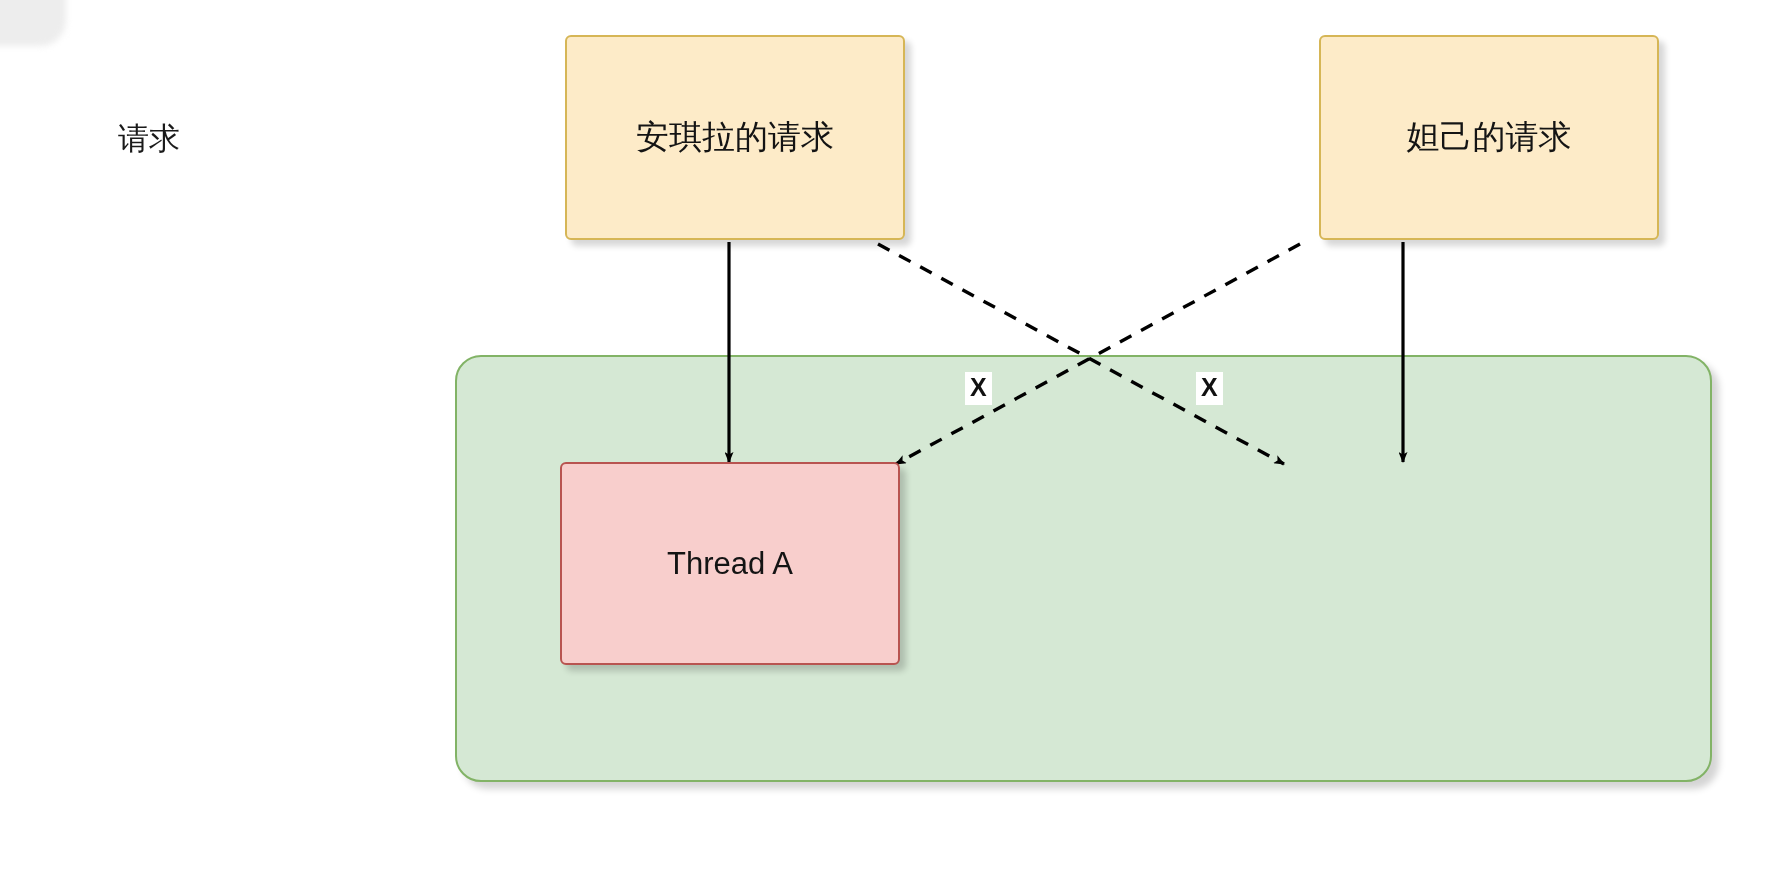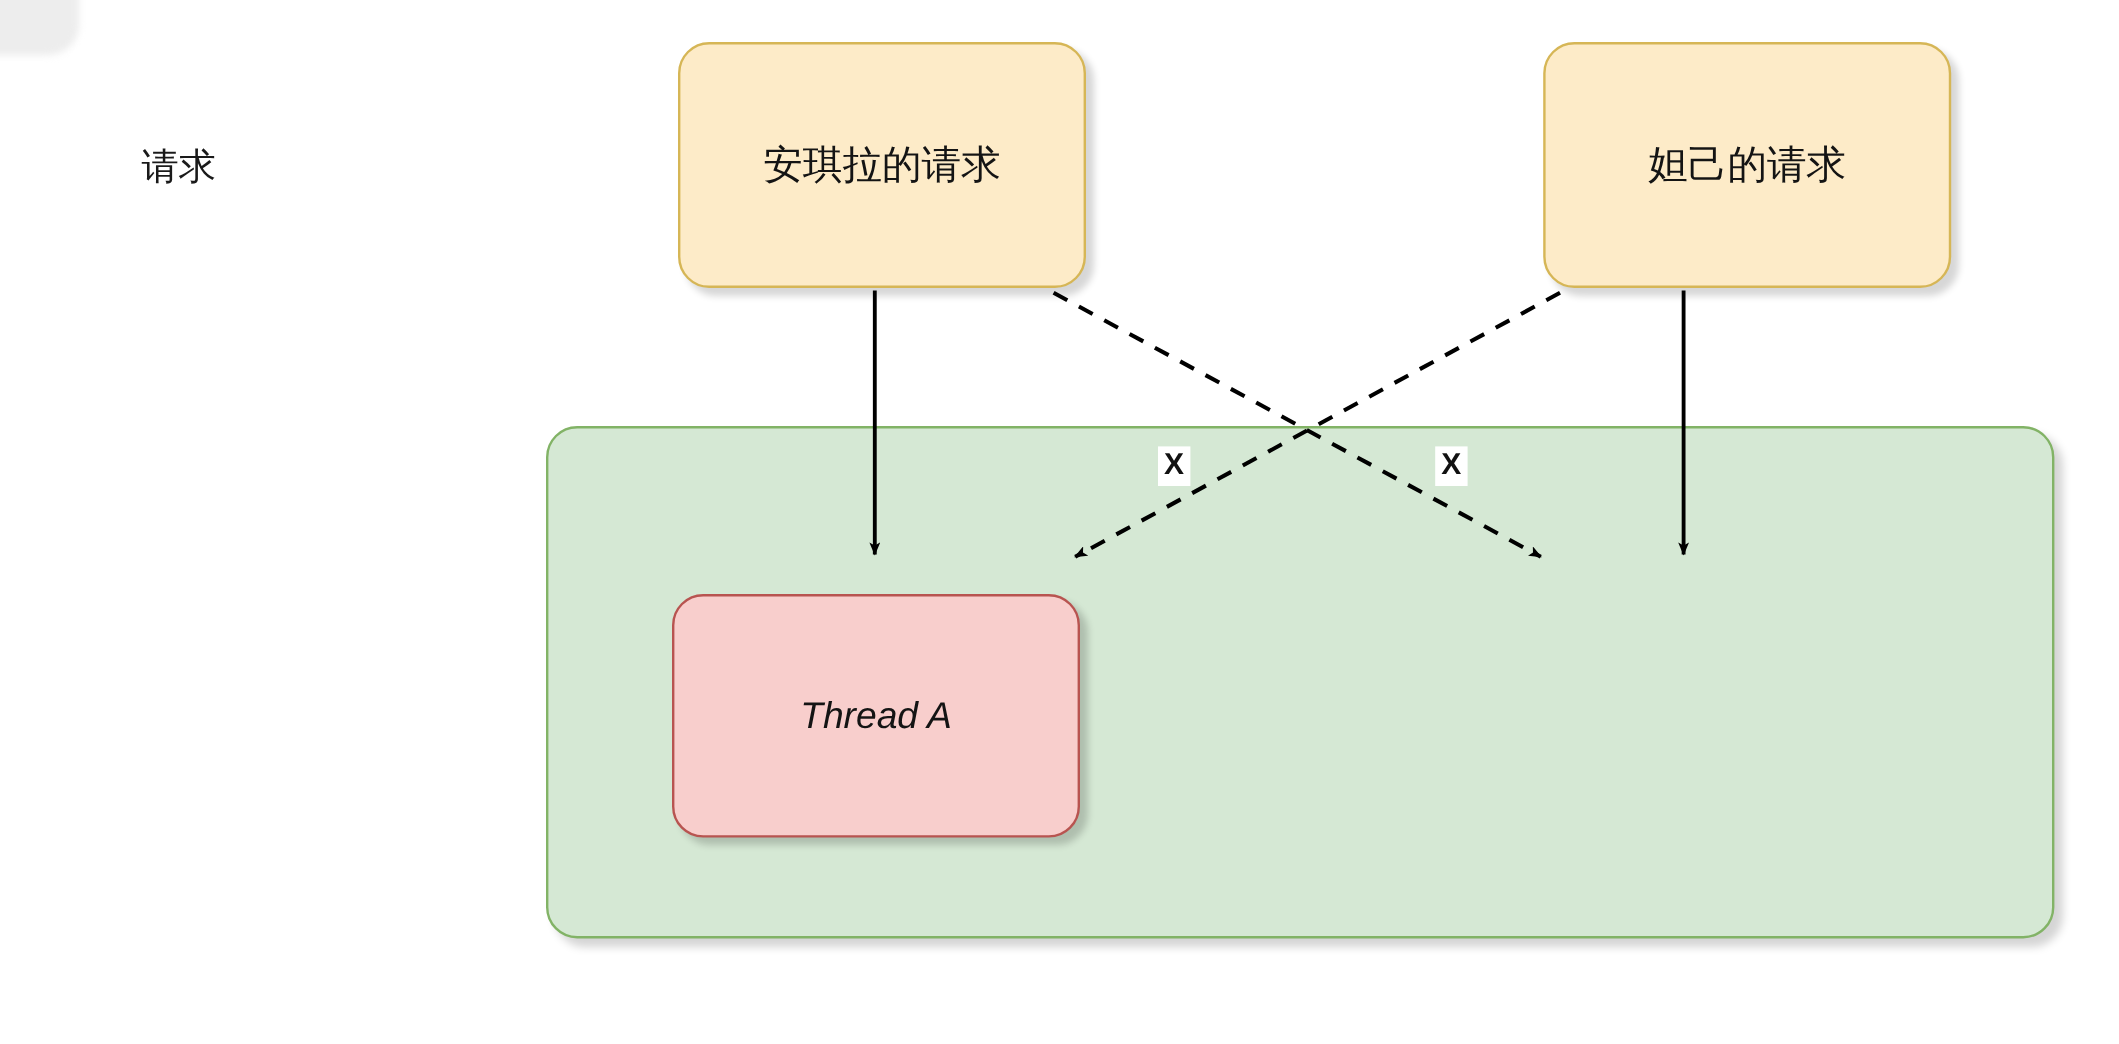--- a/index.html
+++ b/index.html
@@ -52,21 +52,21 @@
     border: 2px solid #82b366;
     border-radius: 26px;
     box-sizing: border-box;
     box-shadow: 7px 7px 7px rgba(0,0,0,0.17);
   }
 
   
   .node {
     position: absolute;
     box-sizing: border-box;
-    border-radius: 26px;
+    border-radius: 6px;
     display: flex;
     align-items: center;
     justify-content: center;
     color: #141414;
     text-align: center;
   }
   .node-request {
     background: #fdebc8;
     border: 2px solid #d6b656;
     box-shadow: 6px 6px 6px rgba(0,0,0,0.16);
@@ -76,22 +76,22 @@
   }
   .node-thread {
     background: #f8cecc;
     border: 2px solid #b85450;
     box-shadow: 6px 6px 6px rgba(0,0,0,0.18);
     font-size: 31px;
     width: 340px;
     height: 203px;
   }
   #req-a    { left: 565px;  top: 35px; }
-  #req-b    { left: 1286px; top: 35px; }
-  #thread-a { left: 560px;  top: 495px; font-style: italic; }
+  #req-b    { left: 1319px; top: 35px; }
+  #thread-a { left: 560px;  top: 462px; }
   #thread-b { left: 1235px; top: 470px; }
 
   
   #edges {
     position: absolute;
     left: 0;
     top: 0;
     width: 1766px;
     height: 870px;
     pointer-events: none;

